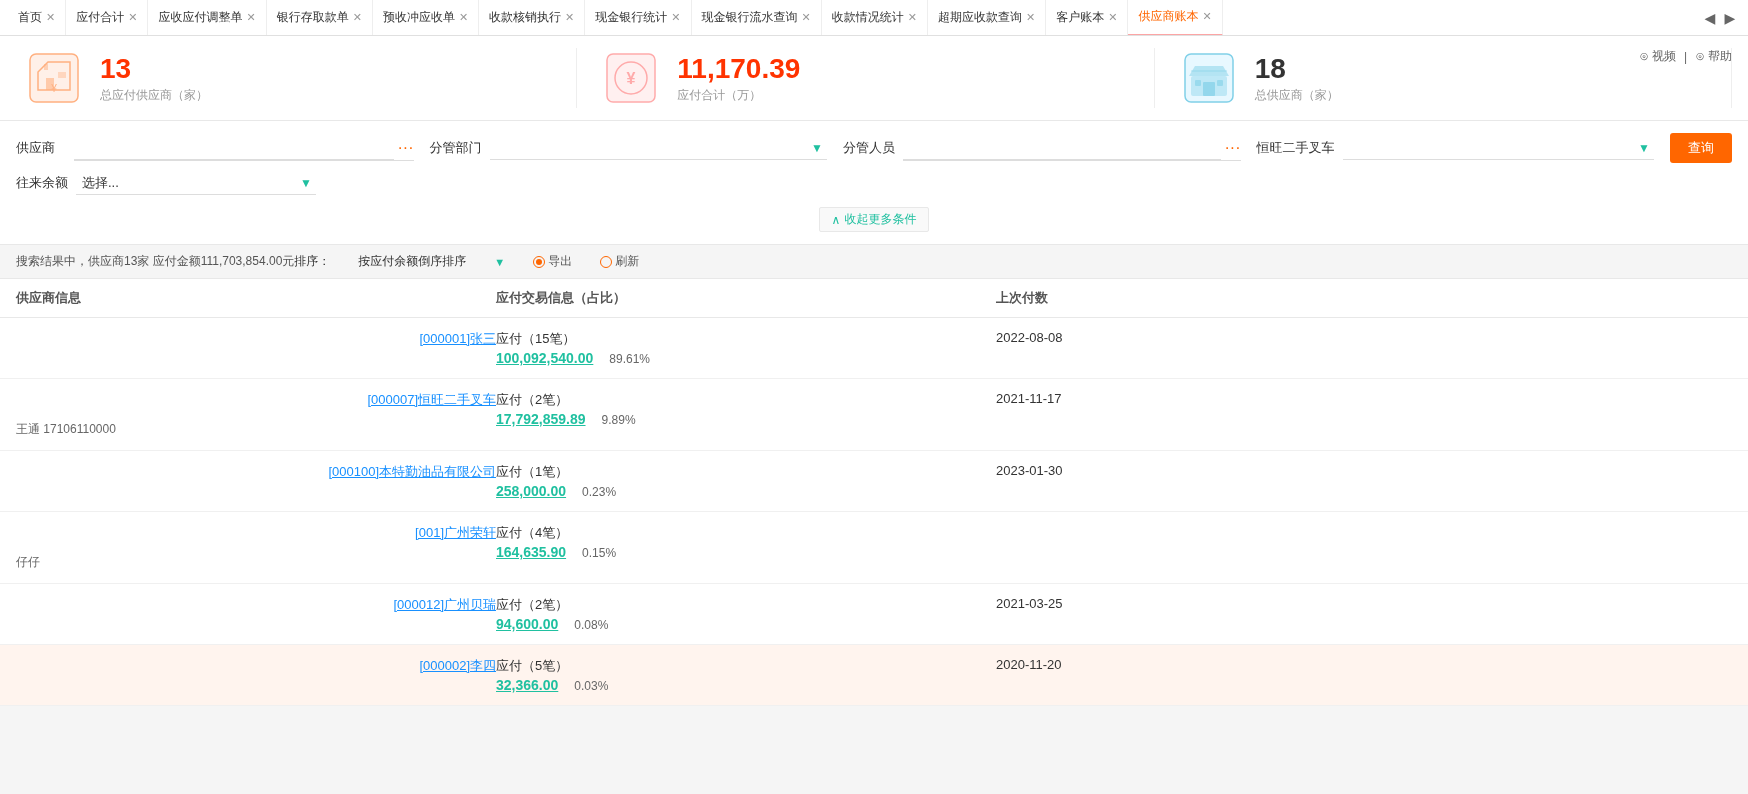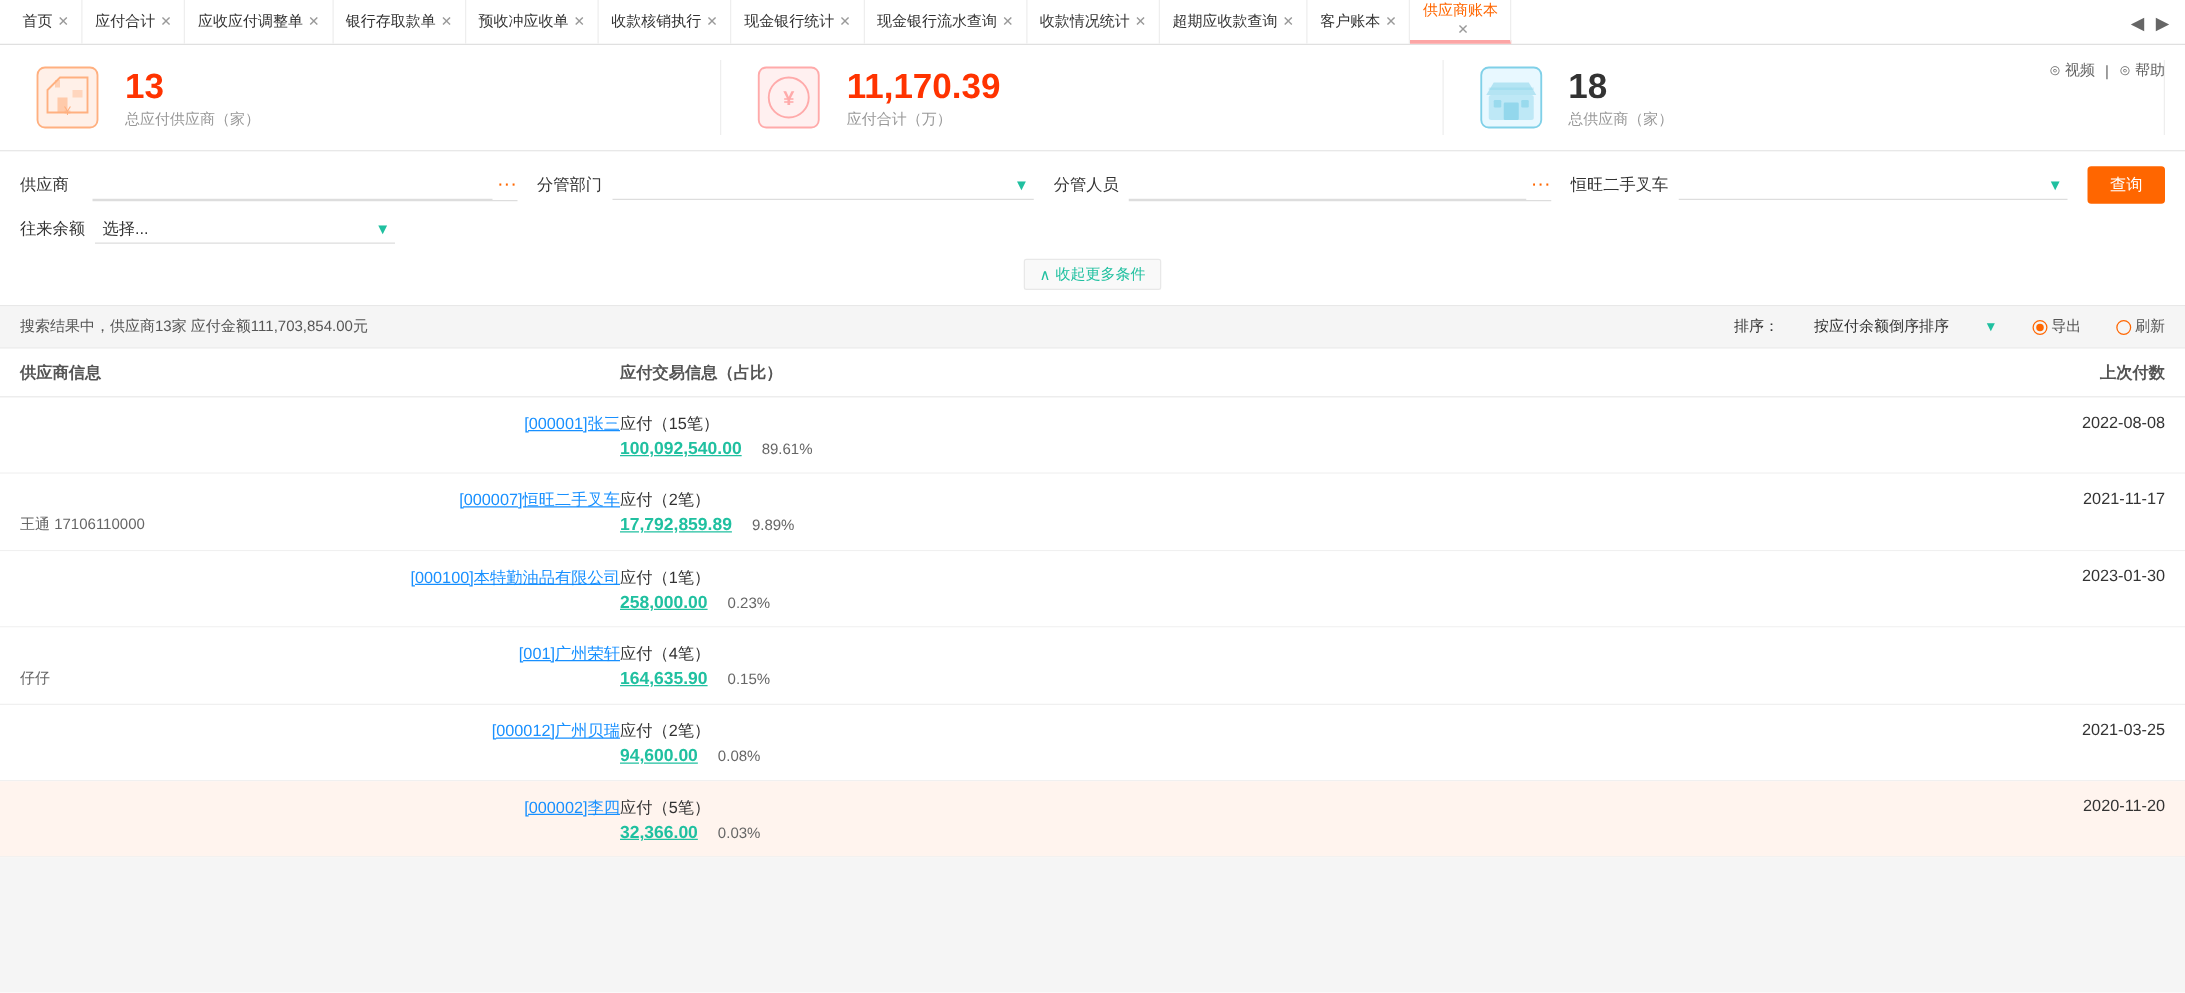--- a/index.html
+++ b/index.html
@@ -22,22 +22,21 @@
       padding: 0 10px;
       height: 36px;
       font-size: 12px;
       color: #333;
       cursor: pointer;
       border-right: 1px solid #eee;
       flex-shrink: 0;
     }
     .nav-tab.active {
       color: #ff6600;
-      border-bottom: 4px solid #fca5a5;
-      flex-direction: column;
+      border-bottom: 2px solid #fca5a5;
     }
     .nav-tab .close-x {
       margin-left: 4px;
       color: #999;
       font-size: 11px;
     }
     .nav-arrows {
       margin-left: auto;
       display: flex;
       align-items: center;
@@ -203,21 +202,20 @@
       background: #f9f9f9;
       border: 1px solid #e8e8e8;
       padding: 3px 12px;
       border-radius: 2px;
     }
 
     
     .results-bar {
       display: flex;
       align-items: center;
-      justify-content: space-between;
       padding: 8px 16px;
       background: #f5f5f5;
       border-bottom: 1px solid #e8e8e8;
       font-size: 12px;
       color: #555;
     }
     .results-actions {
       display: flex;
       align-items: center;
       gap: 28px;
@@ -259,21 +257,21 @@
       display: flex;
       padding: 10px 16px;
       border-bottom: 1px solid #e8e8e8;
       background: #fff;
       font-size: 13px;
       font-weight: bold;
       color: #555;
     }
     .col-supplier { flex: 0 0 480px; }
     .col-transaction { flex: 0 0 500px; }
-    .col-lastpay { flex: 1; text-align: right; }
+    .col-lastpay { flex: 1; }
 
     .table-row {
       display: flex;
       padding: 12px 16px;
       border-bottom: 1px solid #f0f0f0;
       background: #fff;
       align-items: flex-start;
     }
     .table-row.highlighted {
       background: #fff4ee;
@@ -282,21 +280,21 @@
     .supplier-link {
       color: #1890ff;
       text-decoration: underline;
       cursor: pointer;
       font-size: 13px;
       text-align: right;
     }
     .supplier-contact {
       font-size: 12px;
       color: #666;
-      margin-top: 2px;
+      margin-top: 12px;
     }
     .tx-label {
       font-size: 13px;
       color: #333;
     }
     .tx-amount {
       color: #20c0a0;
       font-size: 14px;
       font-weight: bold;
       text-decoration: underline;

